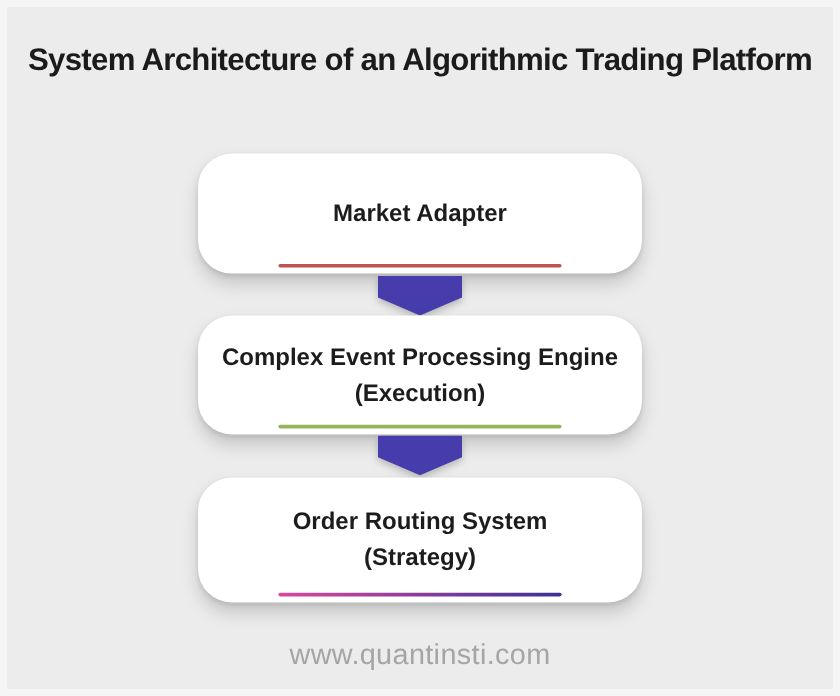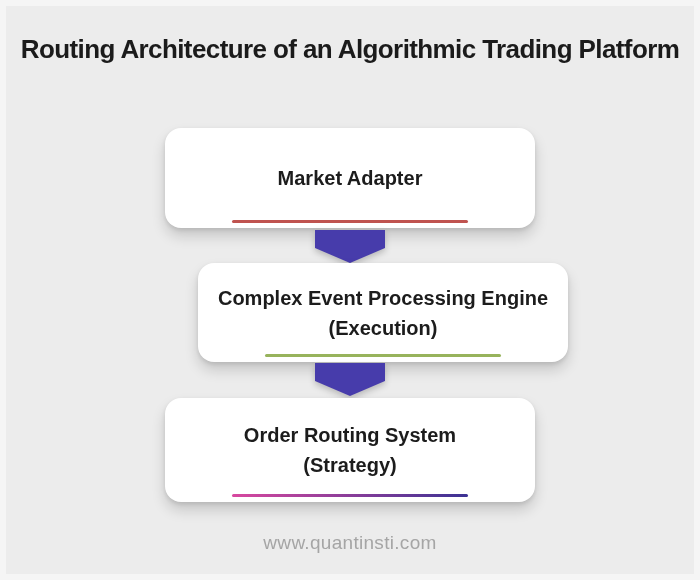--- a/index.html
+++ b/index.html
@@ -27,29 +27,29 @@
     font-size: 26px;
     font-weight: 700;
     letter-spacing: -0.6px;
     color: #1b1b1b;
   }
   .node {
     position: absolute;
     left: 159px;              
     width: 370px;
     background: #ffffff;
-    border-radius: 16px;
+    border-radius: 28px;
     box-shadow: 0 8px 14px rgba(0,0,0,0.16), 0 2px 4px rgba(0,0,0,0.10);
     display: flex;
     flex-direction: column;
     align-items: center;
     justify-content: center;
   }
   .node-1 { top: 122px; height: 100px; }
-  .node-2 { top: 257px; height: 99px; margin-left: 33px;  }
+  .node-2 { top: 257px; height: 99px;  }
   .node-3 { top: 392px; height: 104px; }
   .node-label {
     font-size: 20px;
     font-weight: 700;
     line-height: 30px;
     color: #1c1c1c;
     text-align: center;
   }
   .underline {
     position: absolute;
@@ -69,31 +69,31 @@
   }
   .arrow-1 { top: 224px; }
   .arrow-2 { top: 357px; }
   .arrow polygon { fill: var(--arrow, #473cab); }
   .footer {
     position: absolute;
     top: 526px;
     left: 0;
     width: 100%;
     text-align: center;
-    font-size: 19px;
+    font-size: 24px;
     color: #a5a5a5;
     letter-spacing: 0.3px;
   }
 </style>
 </head>
 <body>
 
 <div class="canvas">
 
-  <h1 class="title">Routing Architecture of an Algorithmic Trading Platform</h1>
+  <h1 class="title">System Architecture of an Algorithmic Trading Platform</h1>
 
   <div class="node node-1">
     <div class="node-label">Market Adapter</div>
     <div class="underline" style="background: linear-gradient(90deg, rgb(191, 83, 79), rgb(191, 83, 79));"></div>
   </div>
 
   <svg class="arrow arrow-1" viewBox="0 0 70 33" aria-hidden="true">
     <polygon points="0,0 70,0 70,18 35,33 0,18"></polygon>
   </svg>
 

